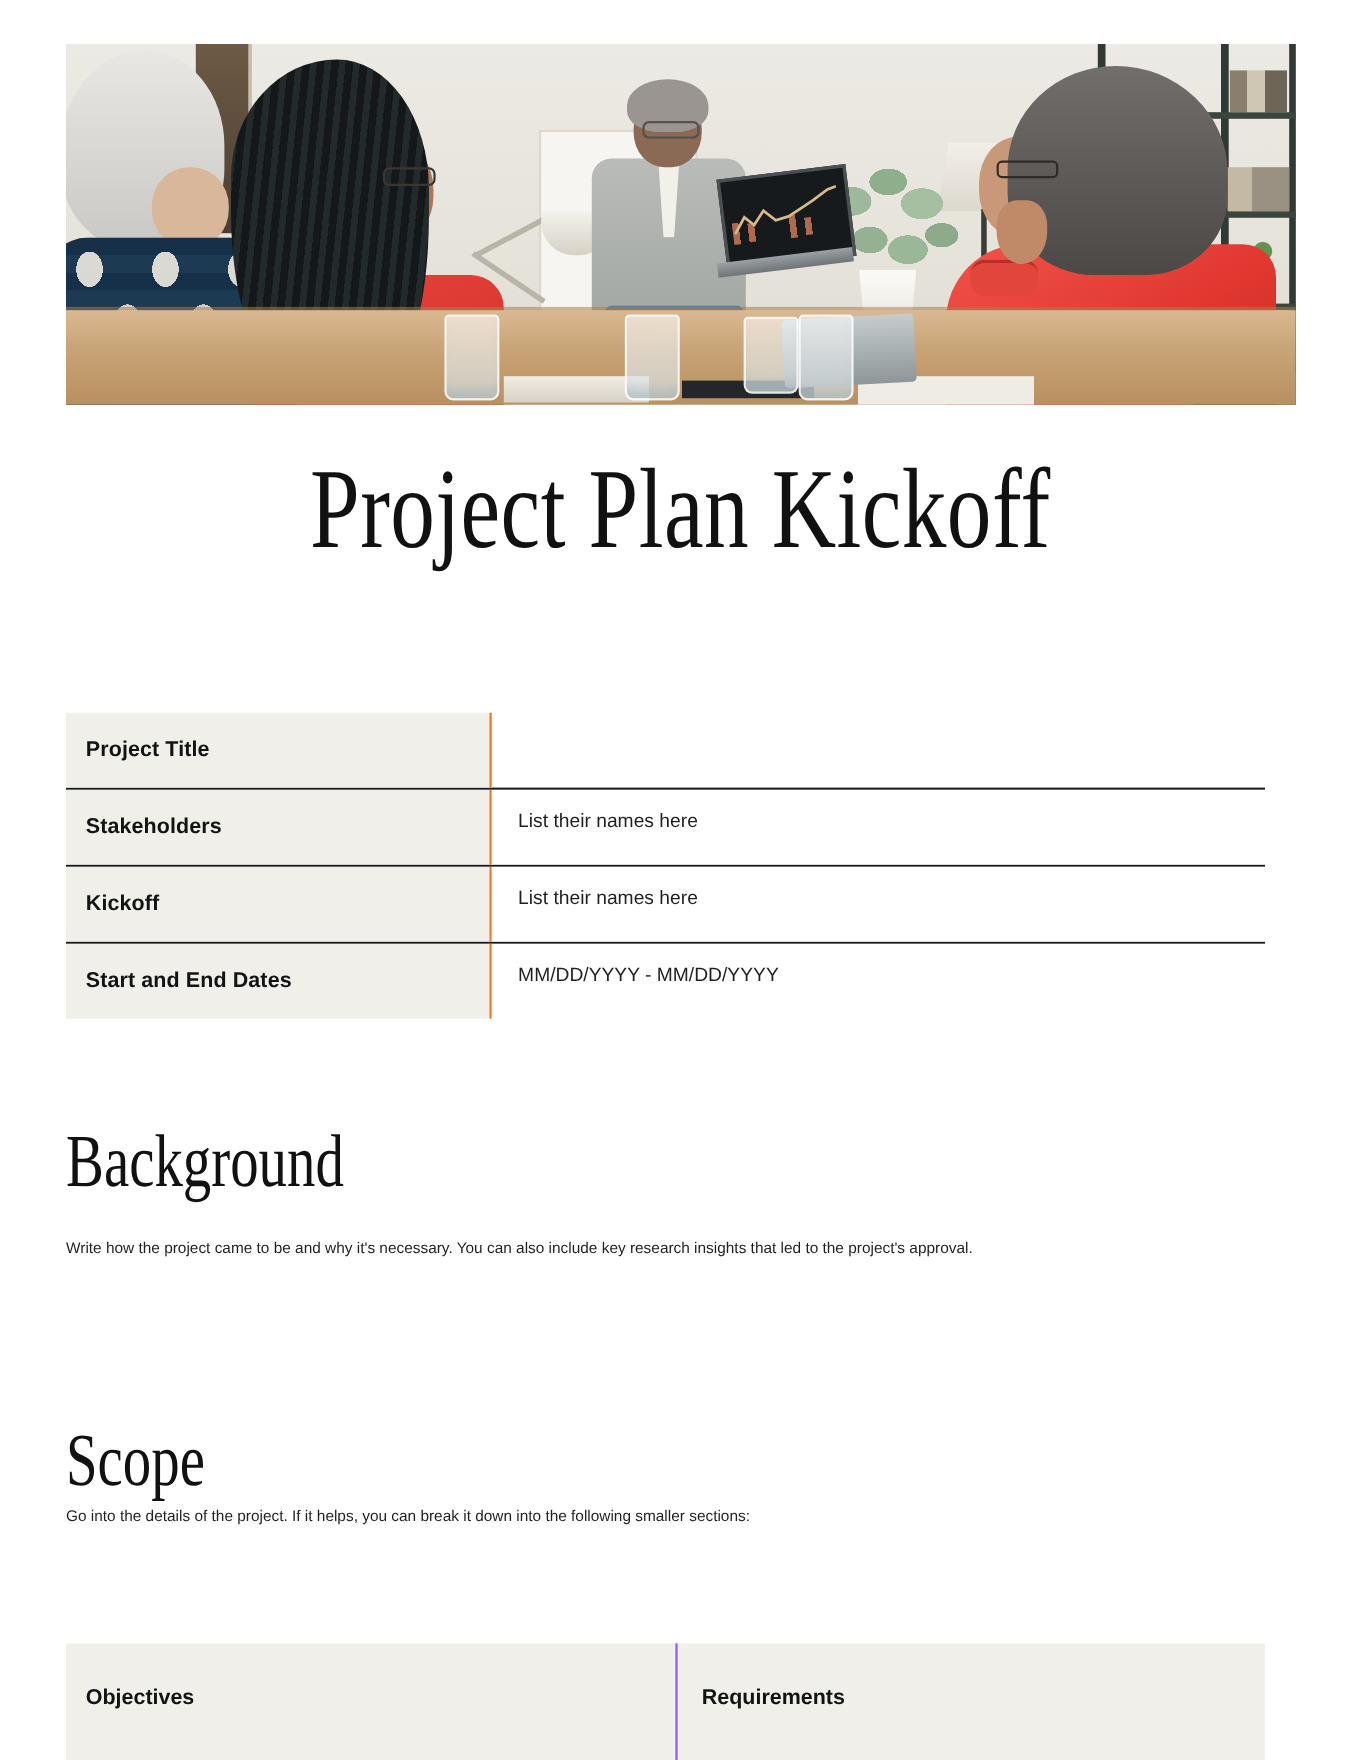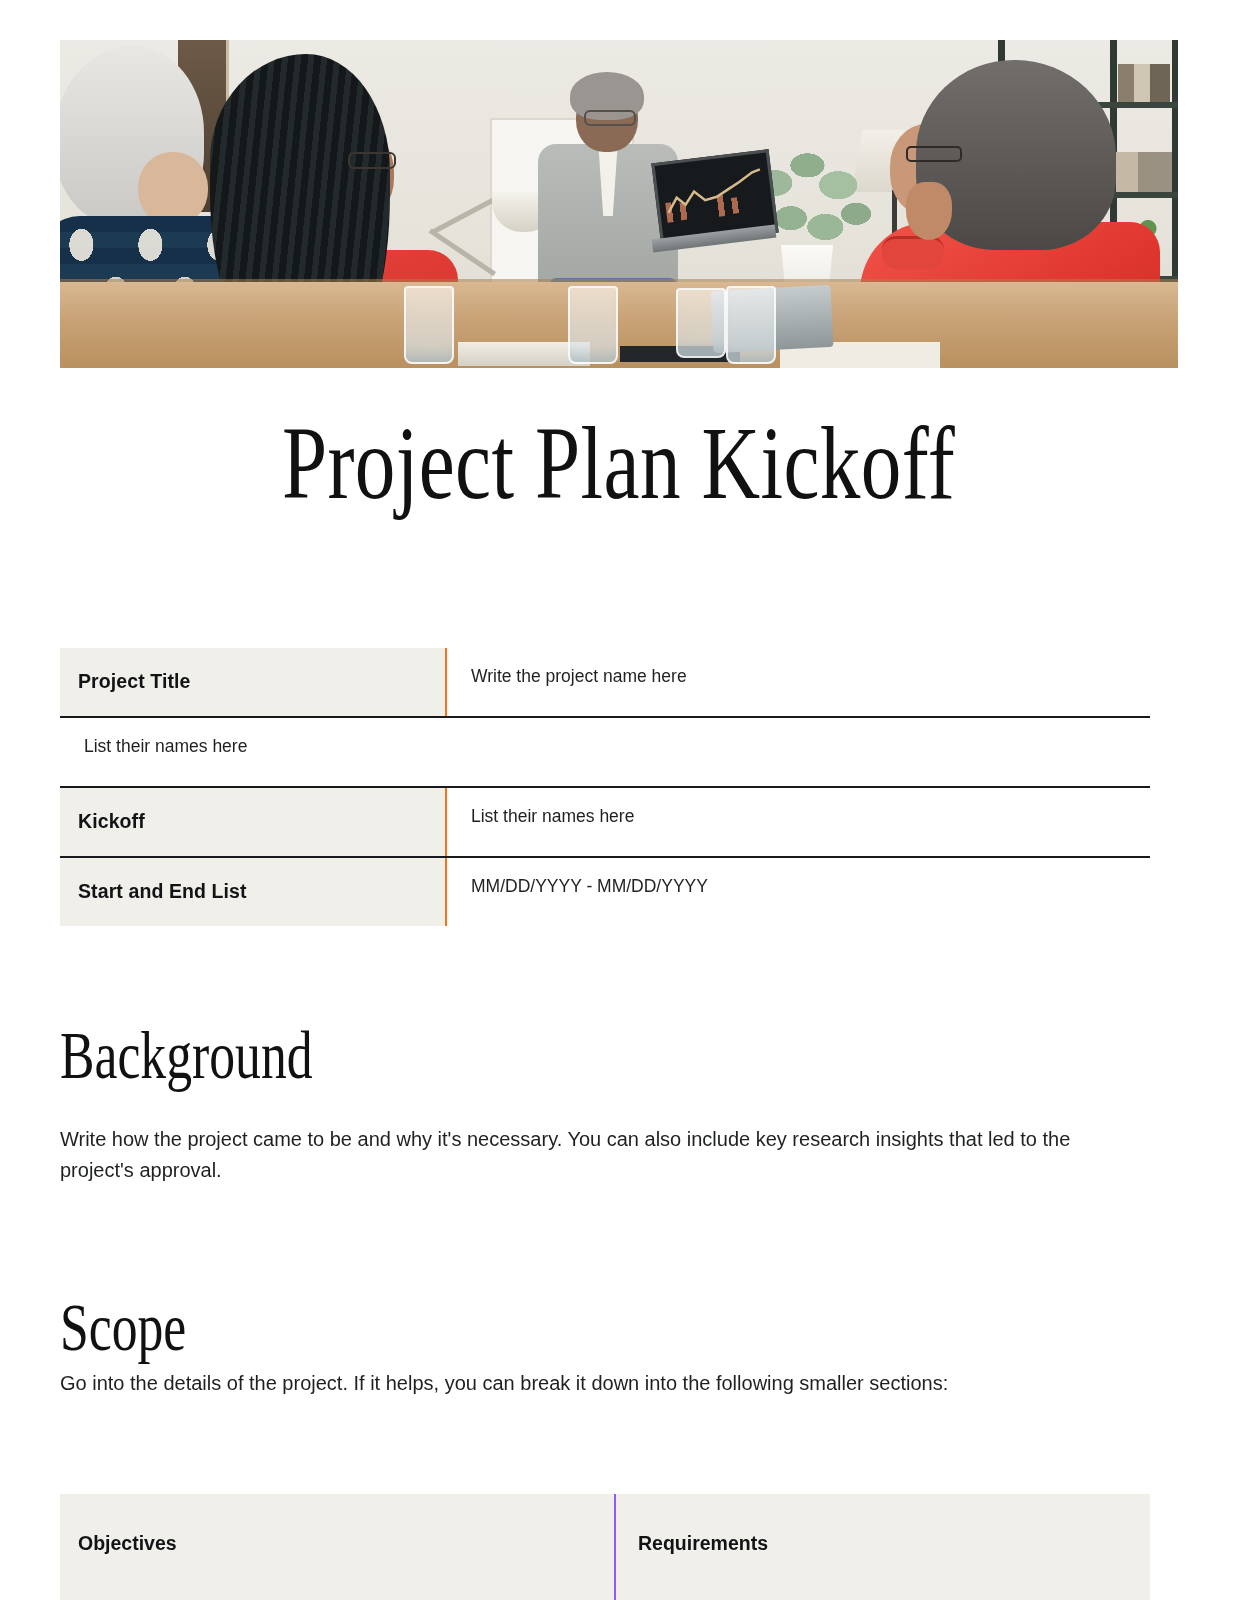--- a/index.html
+++ b/index.html
@@ -410,21 +410,21 @@
     transform-origin: left center;
     white-space: nowrap;
   }
   .h-background { top: 1016px; font-size: 68px; }
   .h-scope      { top: 1288px; font-size: 68px; }
 
   .body-text {
     position: absolute;
     left: 60px;
     width: 1085px;
-    font-size: 20px;
+    font-size: 14px;
     line-height: 1.55;
     color: #1e2022;
   }
   .p-background { top: 1124px; }
   .p-scope      { top: 1368px; width: 1010px; }
 
   
   .scope-table {
     position: absolute;
     left: 60px;
@@ -533,31 +533,31 @@
         <div class="glass g4"></div>
       </div>
     </div>
   </div>
 
   <div class="doc-title">Project Plan Kickoff</div>
 
   <div class="info-table">
     <div class="info-row">
       <div class="info-label">Project Title</div>
-      <div class="info-value">Write the project name here</div>
     </div>
     <div class="info-row">
+      <div class="info-label">Stakeholders</div>
       <div class="info-value">List their names here</div>
     </div>
     <div class="info-row">
       <div class="info-label">Kickoff</div>
       <div class="info-value">List their names here</div>
     </div>
     <div class="info-row">
-      <div class="info-label">Start and End List</div>
+      <div class="info-label">Start and End Dates</div>
       <div class="info-value">MM/DD/YYYY - MM/DD/YYYY</div>
     </div>
   </div>
 
   <div class="section-heading h-background">Background</div>
   <div class="body-text p-background">Write how the project came to be and why it's necessary. You can also include key research insights that led to the project's approval.</div>
 
   <div class="section-heading h-scope">Scope</div>
   <div class="body-text p-scope">Go into the details of the project. If it helps, you can break it down into the following smaller sections:</div>
 

